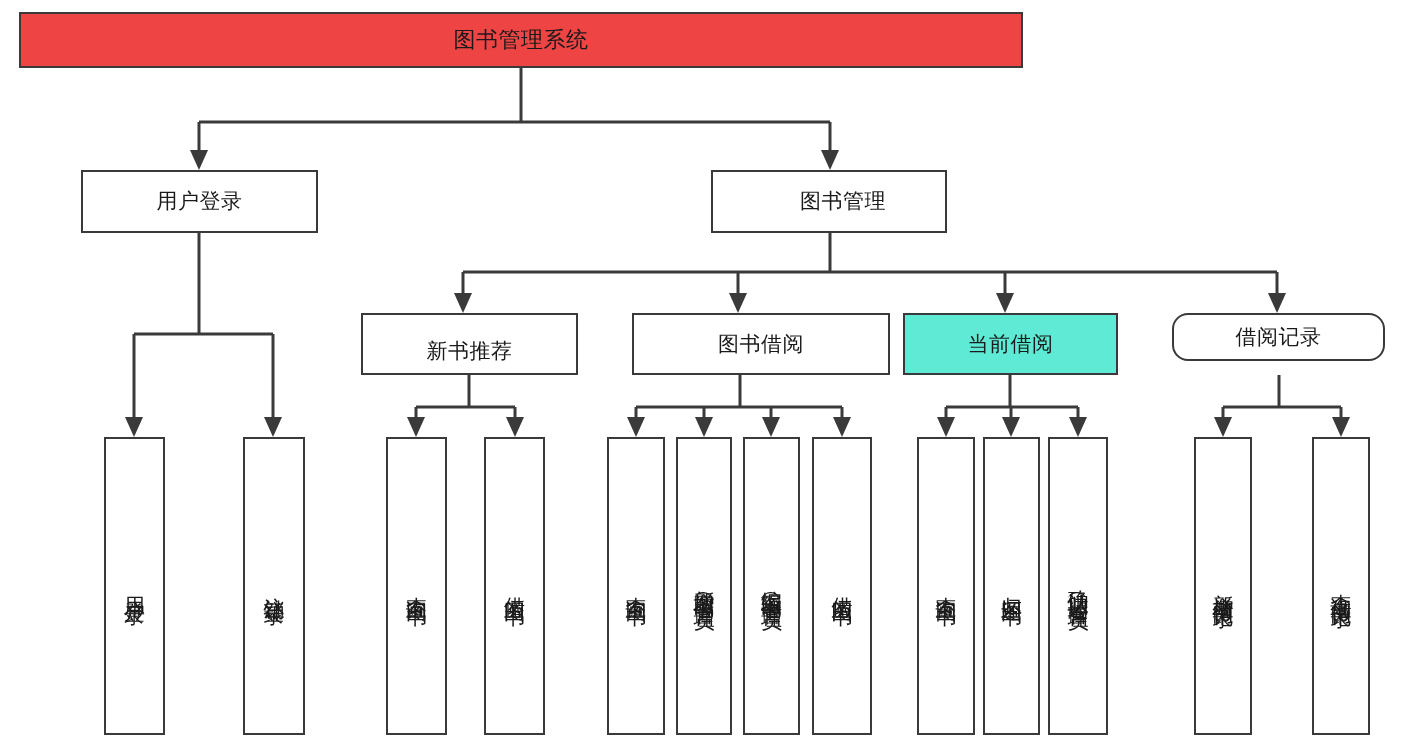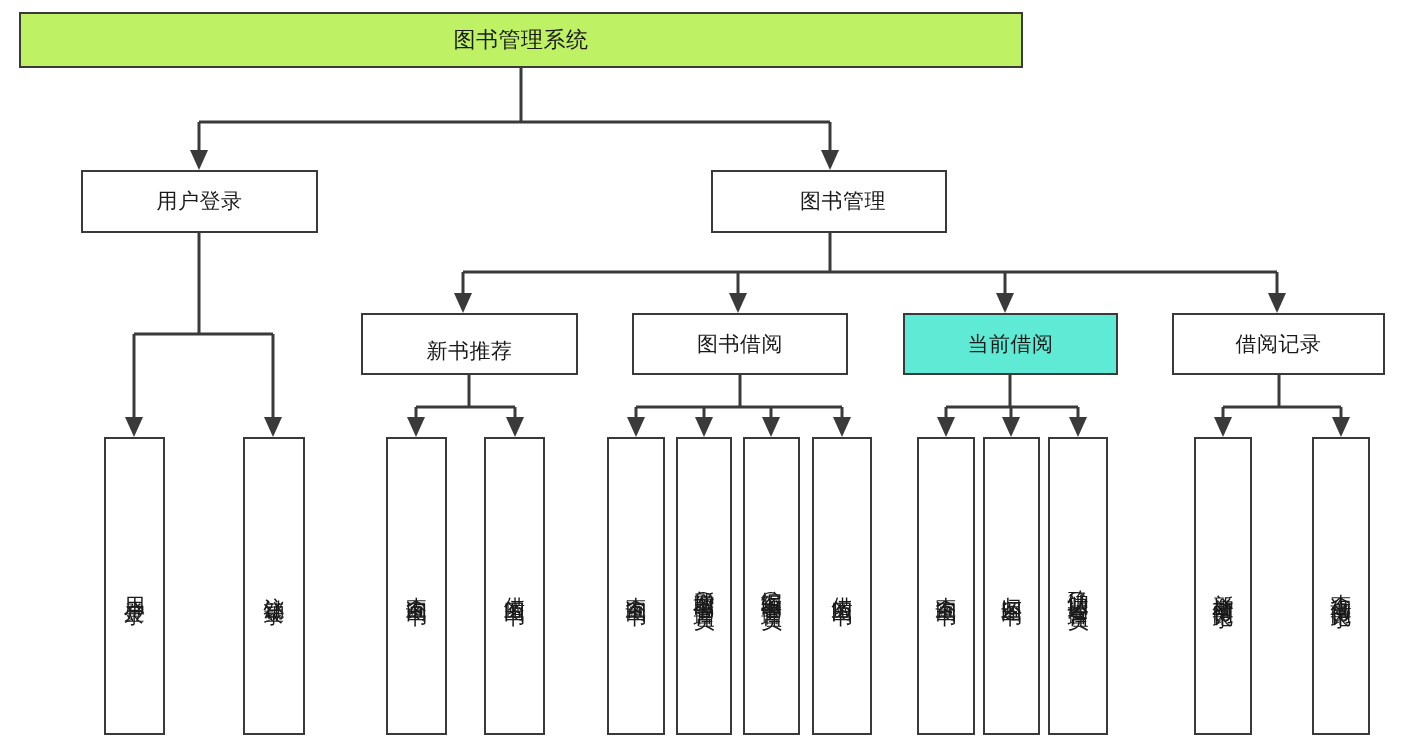--- a/index.html
+++ b/index.html
@@ -111,39 +111,39 @@
       <line x1="1078" y1="407" x2="1078" y2="419" stroke="#3a3a3a" stroke-width="3"></line>
       <polygon points="1069,417 1087,417 1078,437" fill="#3a3a3a"></polygon>
       <line x1="1279" y1="375" x2="1279" y2="407" stroke="#3a3a3a" stroke-width="3"></line>
       <line x1="1223" y1="407" x2="1341" y2="407" stroke="#3a3a3a" stroke-width="3"></line>
       <line x1="1223" y1="407" x2="1223" y2="419" stroke="#3a3a3a" stroke-width="3"></line>
       <polygon points="1214,417 1232,417 1223,437" fill="#3a3a3a"></polygon>
       <line x1="1341" y1="407" x2="1341" y2="419" stroke="#3a3a3a" stroke-width="3"></line>
       <polygon points="1332,417 1350,417 1341,437" fill="#3a3a3a"></polygon>
     </svg>
   <div id="nodes-layer">
-      <div class="node root" style="left: 19px; top: 12px; width: 1004px; height: 56px; border-color: rgb(58, 58, 58); background: #bef264;">
+      <div class="node root" style="left: 19px; top: 12px; width: 1004px; height: 56px; border-color: rgb(58, 58, 58); background: #ef4444;">
         <span class="node-label" style="color: rgb(26, 26, 26);">图书管理系统</span>
       </div>
       <div class="node" style="left: 81px; top: 170px; width: 237px; height: 63px; border-color: rgb(58, 58, 58); background: rgb(255, 255, 255);">
         <span class="node-label" style="color: rgb(26, 26, 26);">用户登录</span>
       </div>
       <div class="node" style="left: 711px; top: 170px; width: 236px; height: 63px; border-color: rgb(58, 58, 58); background: rgb(255, 255, 255); padding-left: 28px;">
         <span class="node-label" style="color: rgb(26, 26, 26);">图书管理</span>
       </div>
       <div class="node" style="left: 361px; top: 313px; width: 217px; height: 62px; border-color: rgb(58, 58, 58); background: rgb(255, 255, 255);">
         <span class="node-label" style="color: rgb(26, 26, 26); margin-top: 14px;">新书推荐</span>
       </div>
-      <div class="node" style="left: 632px; top: 313px; width: 216px; height: 62px; border-color: rgb(58, 58, 58); background: rgb(255, 255, 255);">
+      <div class="node" style="left: 632px; top: 313px; width: 258px; height: 62px; border-color: rgb(58, 58, 58); background: rgb(255, 255, 255);">
         <span class="node-label" style="color: rgb(26, 26, 26);">图书借阅</span>
       </div>
       <div class="node" style="left: 903px; top: 313px; width: 215px; height: 62px; border-color: rgb(58, 58, 58); background: #5eead4;">
         <span class="node-label" style="color: rgb(26, 26, 26);">当前借阅</span>
       </div>
-      <div class="node" style="left: 1172px; top: 313px; width: 213px; height: 62px; border-color: rgb(58, 58, 58); background: rgb(255, 255, 255);">
+      <div class="node" style="left: 1172px; top: 313px; width: 213px; height: 48px; border-color: rgb(58, 58, 58); background: rgb(255, 255, 255); border-radius: 16px;">
         <span class="node-label" style="color: rgb(26, 26, 26);">借阅记录</span>
       </div>
       <div class="node vertical" style="left: 104px; top: 437px; width: 61px; height: 298px; border-color: rgb(58, 58, 58); background: rgb(255, 255, 255);">
         <span class="node-label" style="color: rgb(26, 26, 26);">用户登录</span>
       </div>
       <div class="node vertical" style="left: 243px; top: 437px; width: 62px; height: 298px; border-color: rgb(58, 58, 58); background: rgb(255, 255, 255);">
         <span class="node-label" style="color: rgb(26, 26, 26);">注销登录</span>
       </div>
       <div class="node vertical" style="left: 386px; top: 437px; width: 61px; height: 298px; border-color: rgb(58, 58, 58); background: rgb(255, 255, 255);">
         <span class="node-label" style="color: rgb(26, 26, 26);">查询图书</span>

